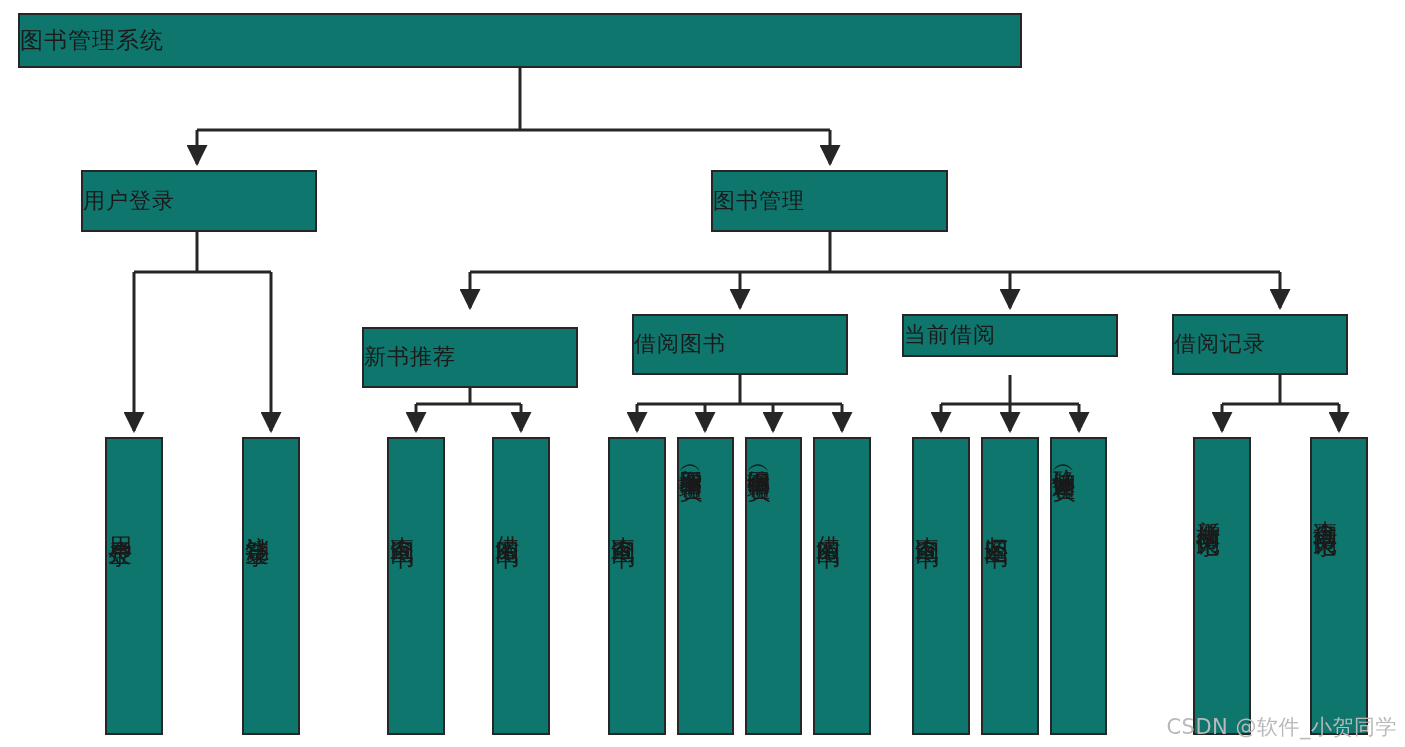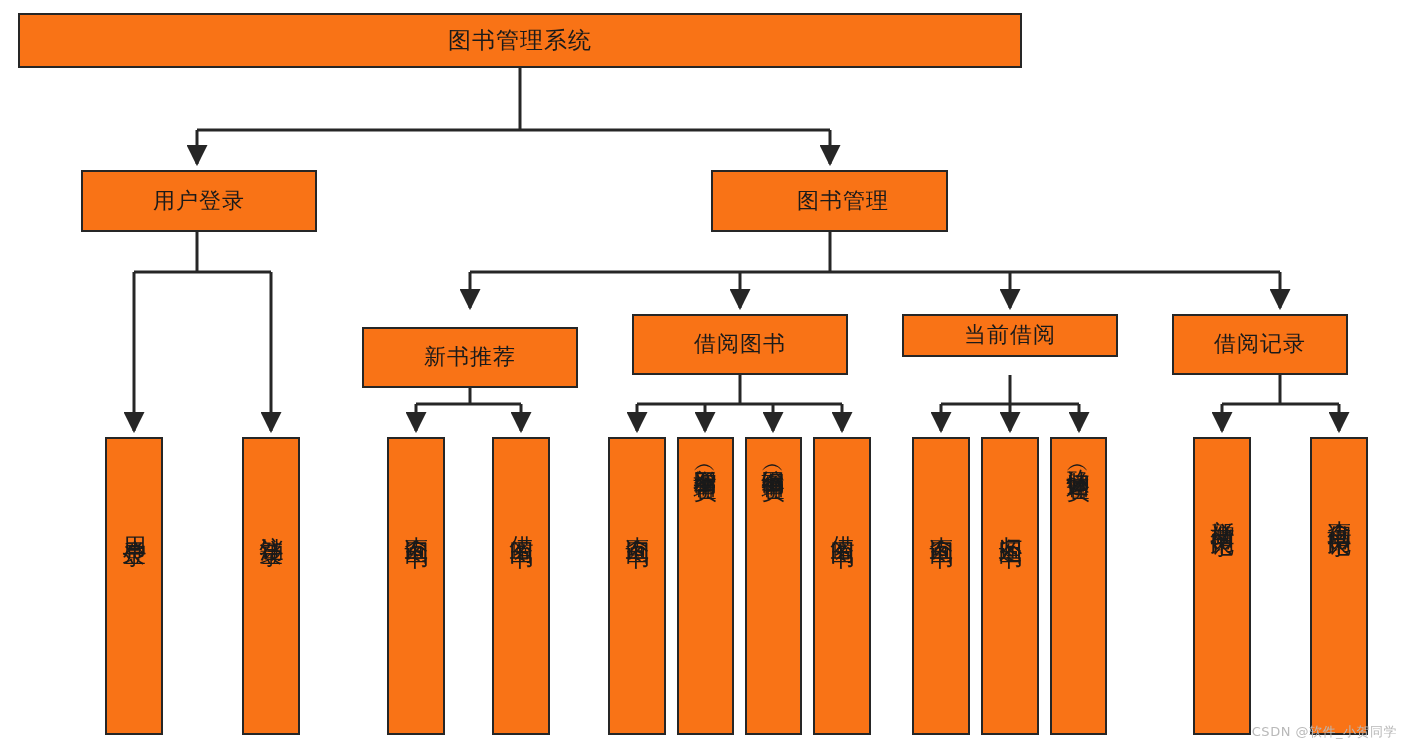--- a/index.html
+++ b/index.html
@@ -9,24 +9,24 @@
     background:#ffffff;
     font-family:"DejaVu Sans","Liberation Sans",sans-serif;
     overflow:hidden;
     position:relative;
   }
   #diagram{position:absolute;left:0;top:0;width:1405px;height:747px;}
   .node{
     position:absolute;
     box-sizing:border-box;
     border:2.5px solid #262626;
-    background:#f97316;
+    background:#0f766e;
     display:flex;
     align-items:center;
-    justify-content:center;
+    justify-content:flex-start;
     color:#1a1a1a;
   }
   .node .lbl{
     display:block;
     text-align:center;
     line-height:1.12;
     white-space:nowrap;
   }
   
   .h-node .lbl{font-size:22px;letter-spacing:1px;}
@@ -41,21 +41,21 @@
     letter-spacing:3px;
     white-space:nowrap;
   }
   .v-node.tall .lbl{font-size:23px;letter-spacing:1.5px;}
   .v-node.midpad2{padding-top:78px;}
   .v-node.midpad3{padding-top:62px;}
   .v-node.midpad4{padding-top:12px;}
   #watermark{
     position:absolute;
     right:8px;bottom:6px;
-    font-size:13px;
+    font-size:21px;
     color:#b9b9b9;
     letter-spacing:0.5px;
     white-space:nowrap;
     pointer-events:none;
   }
 </style>
 </head>
 <body>
 
 <svg id="diagram" viewBox="0 0 1405 747" xmlns="http://www.w3.org/2000/svg">
@@ -108,21 +108,21 @@
   </g>
 </svg>
 
 <div class="node h-node" id="n-root" style="left:18px;top:13px;width:1004px;height:55px;">
   <span class="lbl">图书管理系统</span>
 </div>
 
 <div class="node h-node" style="left:81px;top:170px;width:236px;height:62px;">
   <span class="lbl">用户登录</span>
 </div>
-<div class="node h-node" style="left:711px;top:170px;width:237px;height:62px;padding-left:27px;">
+<div class="node h-node" style="left:711px;top:170px;width:237px;height:62px;">
   <span class="lbl">图书管理</span>
 </div>
 
 <div class="node h-node" style="left:362px;top:314px;width:216px;height:61px;margin-top:13px;">
   <span class="lbl">新书推荐</span>
 </div>
 <div class="node h-node" style="left:632px;top:314px;width:216px;height:61px;">
   <span class="lbl">借阅图书</span>
 </div>
 <div class="node h-node" style="left:902px;top:314px;width:216px;height:43px;">

